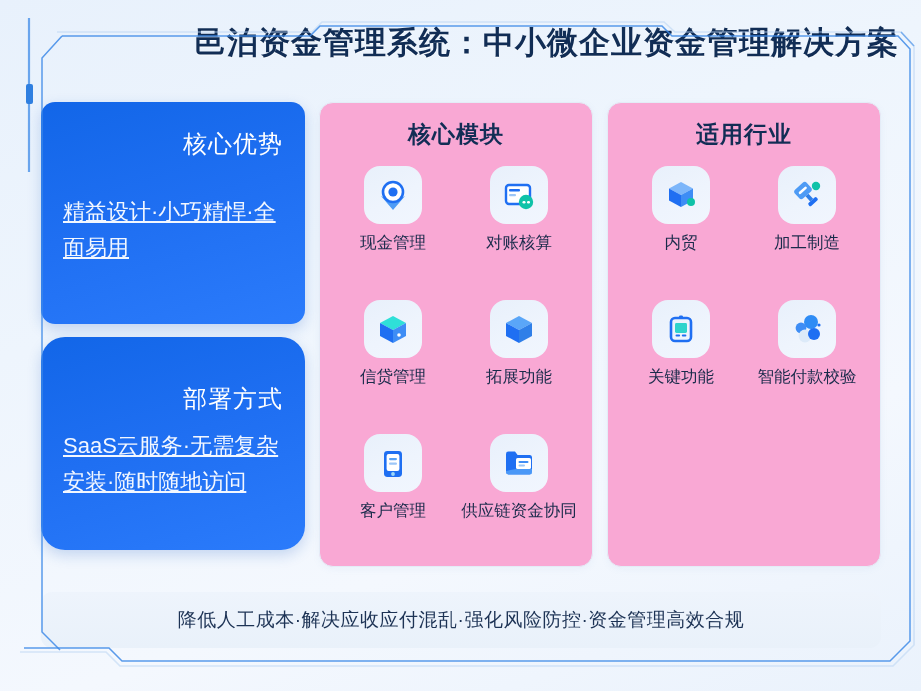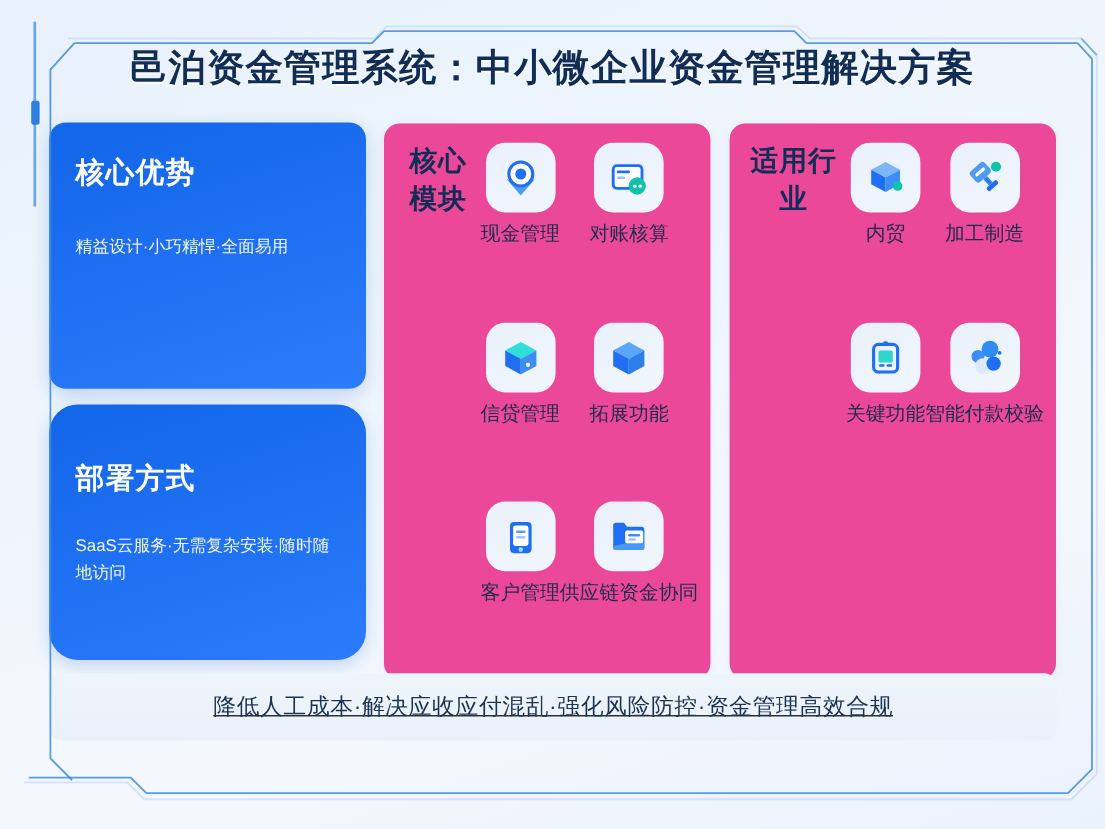--- a/index.html
+++ b/index.html
@@ -24,23 +24,23 @@
   .stage {
     position: absolute;
     left: 22px; top: 14px;
     width: 877px; height: 663px;
     z-index: 2;
   }
 
   
   .title-wrap {
     position: absolute;
-    left: 0; top: 22px;
+    left: 0; top: 8px;
     width: 877px;
-    text-align: center;
+    text-align: right;
   }
   .title {
     font-size: 31px;
     font-weight: bold;
     color: #112d55;
     letter-spacing: 1px;
     text-shadow: 0 1px 0 rgba(255,255,255,0.75);
     white-space: nowrap;
   }
 
@@ -65,44 +65,45 @@
     border-radius: 14px;
     box-shadow: 0 5px 14px rgba(28,92,190,0.22);
     padding: 20px 22px 22px;
     color: #fff;
     position: relative;
   }
   .blue-card.adv { height: 222px; }
   .blue-card.dep { height: 213px; border-radius: 24px; }
   .bc-title {
     font-size: 24px;
-    font-weight: bold;
-    text-align: left;
+    font-weight: normal;
+    text-align: right;
     letter-spacing: 1px;
     margin-top: 6px;
   }
   .bc-body {
-    font-size: 14px;
+    font-size: 22px;
     line-height: 1.62;
     color: #f2f7ff;
     margin-top: 34px;
+    text-decoration: underline;
   }
   .blue-card.dep .bc-title { margin-top: 26px; }
-  .blue-card.dep .bc-body { margin-top: 28px; }
+  .blue-card.dep .bc-body { margin-top: 13px; }
 
   
   .panel {
     flex: 1;
-    background: #ec4899;
+    background: #f9a8d4;
     border: 1px solid #e4ecf7;
     border-radius: 14px;
     box-shadow: 0 2px 7px rgba(120,150,195,0.07);
     padding: 16px 10px 14px;
     display: flex;
-    flex-direction: row;
+    flex-direction: column;
   }
   .panel-title {
     font-size: 23px;
     font-weight: bold;
     color: #122d55;
     text-align: center;
     letter-spacing: 1px;
     margin-bottom: 16px;
   }
   .grid {
@@ -132,28 +133,27 @@
   .cell-label {
     font-size: 16.5px;
     color: #1a2b4b;
     white-space: nowrap;
     line-height: 1.1;
   }
 
   
   .footer {
     position: absolute;
-    left: 19px; top: 547px;
+    left: 19px; top: 578px;
     width: 840px; height: 56px;
     background: linear-gradient(180deg, #eef4fc 0%, #e9f1fa 100%);
     border-radius: 11px;
     display: flex;
     align-items: center;
     justify-content: center;
-    text-decoration: underline;
   }
   .footer-text {
     font-size: 19px;
     color: #1d3355;
     letter-spacing: 0.5px;
     white-space: nowrap;
   }
 </style>
 </head>
 <body>

